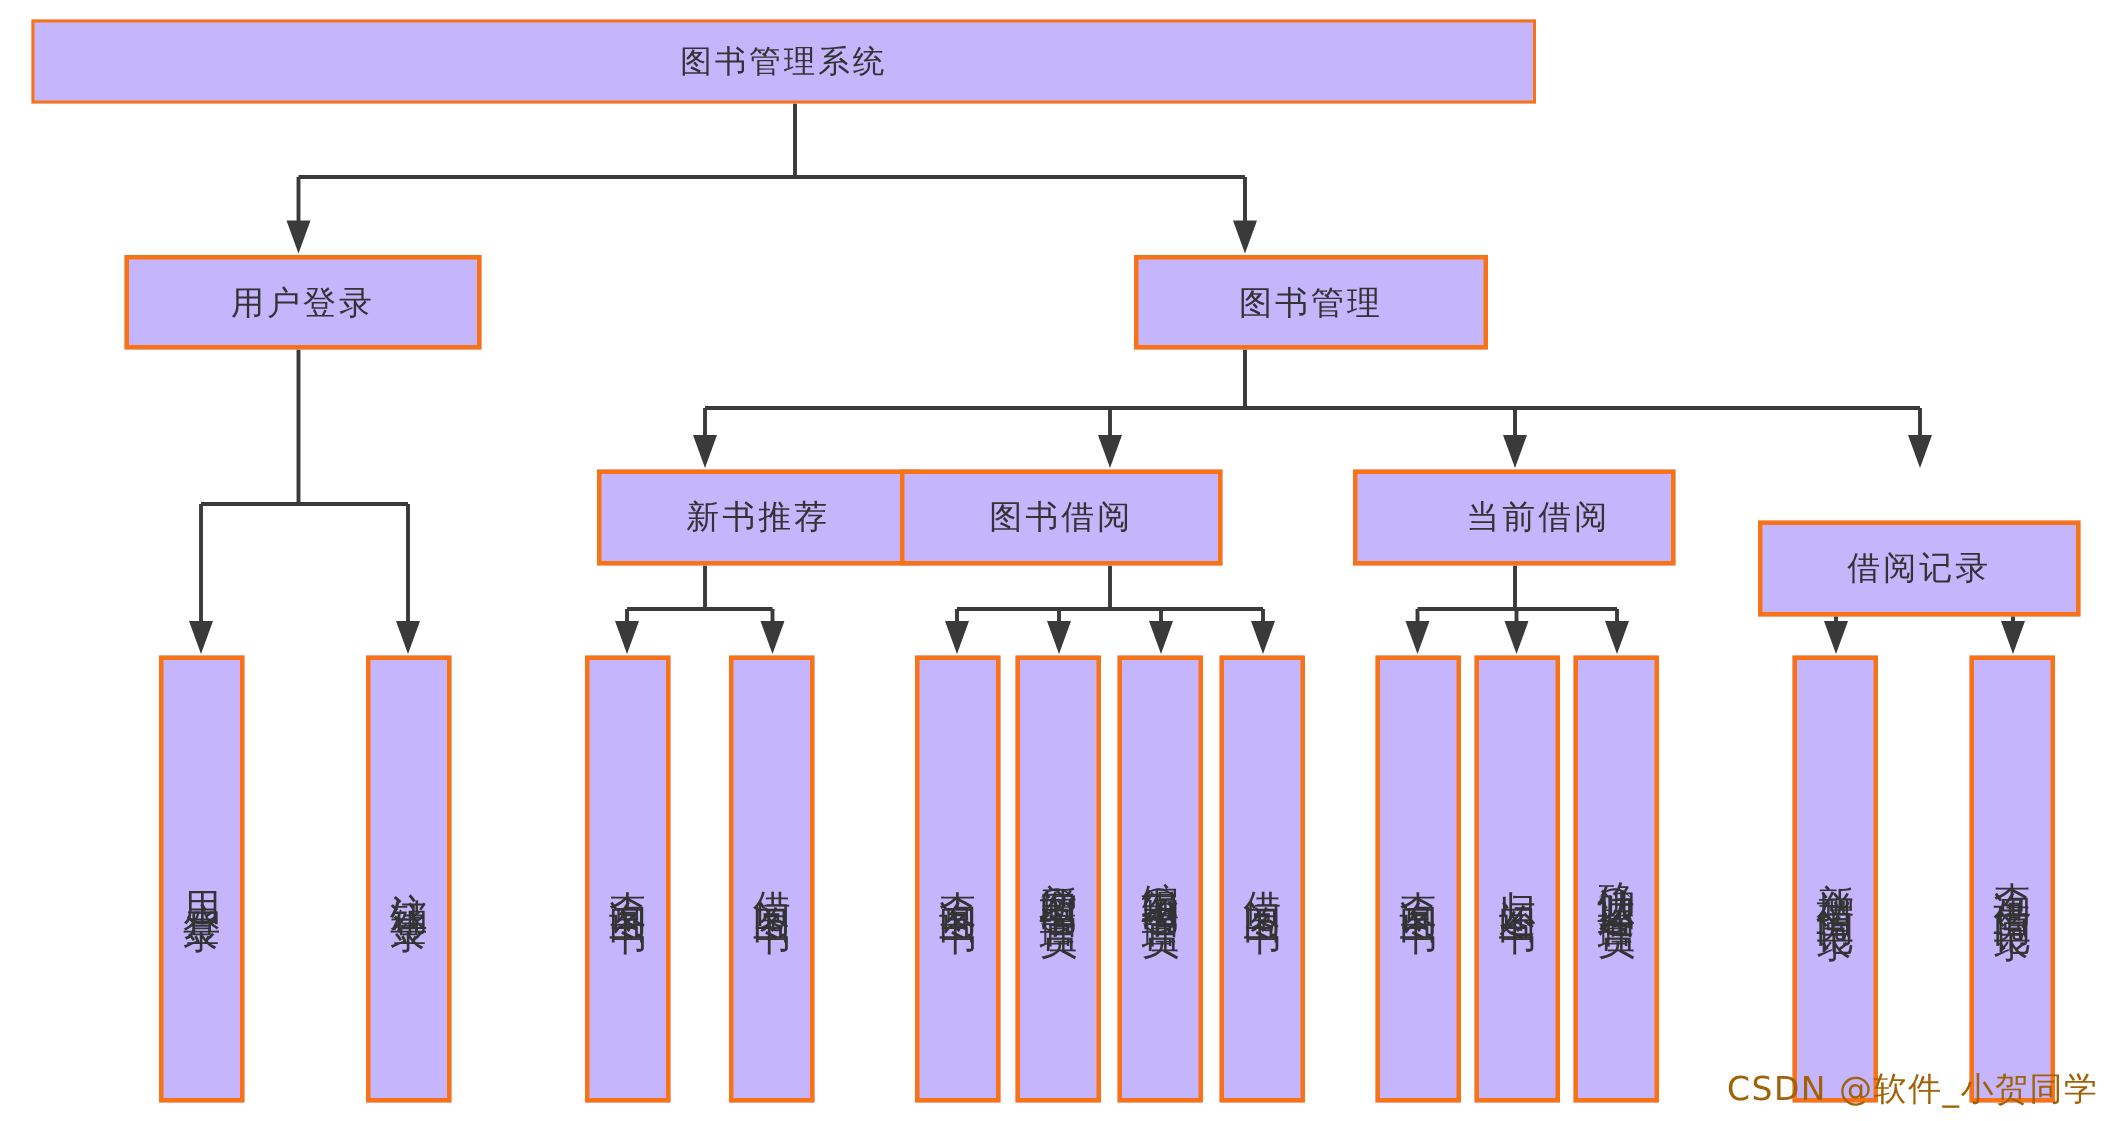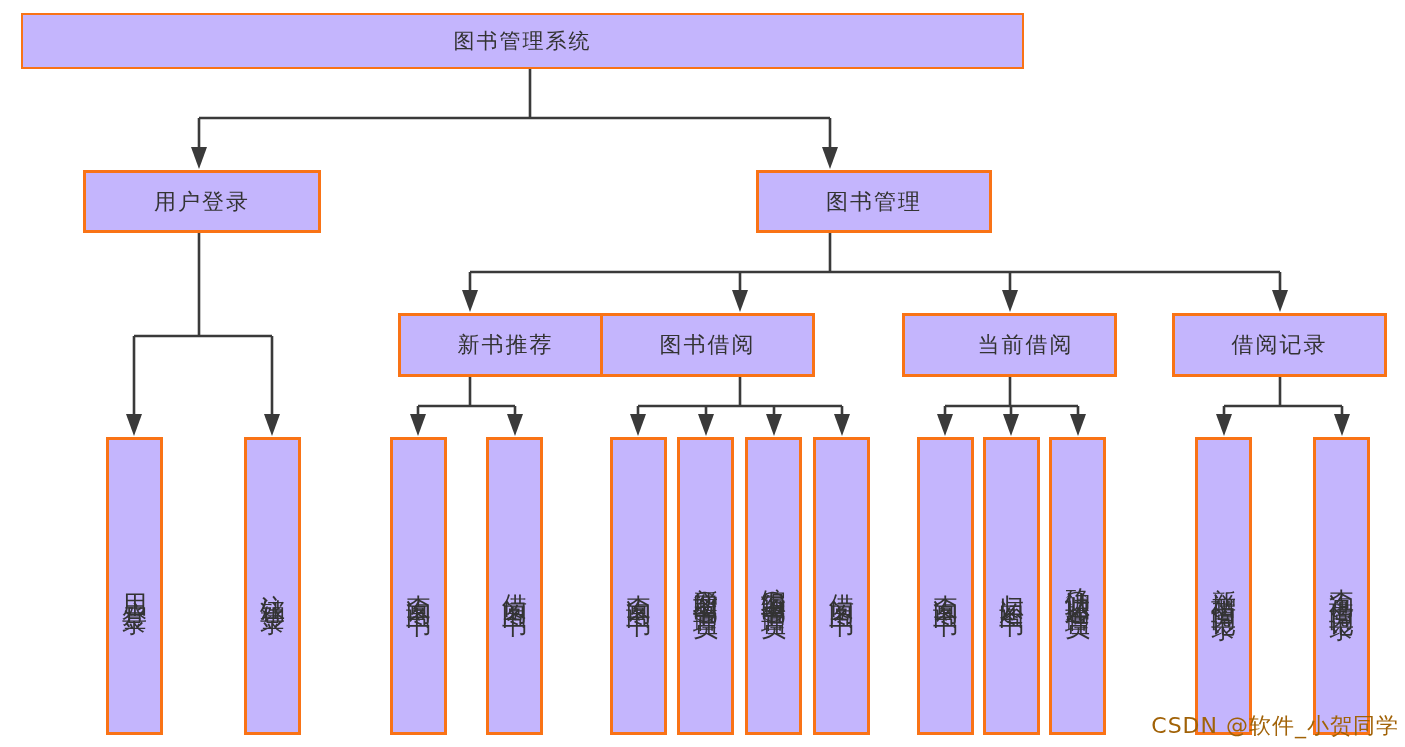--- a/index.html
+++ b/index.html
@@ -154,21 +154,21 @@
   </svg>
 
   <div class="box root">图书管理系统</div>
 
   <div class="box lvl2" style="left:83px; width:238px;">用户登录</div>
   <div class="box lvl2" style="left:756px; width:236px;">图书管理</div>
 
   <div class="box lvl3" style="left:362px;margin-left:36px;">新书推荐</div>
   <div class="box lvl3" style="left:600px;">图书借阅</div>
   <div class="box lvl3" style="left:902px;padding-left:32px;">当前借阅</div>
-  <div class="box lvl3" style="left:1172px;">借阅记录</div>
+  <div class="box lvl3" style="left:1172px;margin-top:34px;">借阅记录</div>
 
   <div class="box leaf" style="left:106px;">用户登录</div>
   <div class="box leaf" style="left:244px;">注销登录</div>
 
   <div class="box leaf" style="left:390px;">查询图书</div>
   <div class="box leaf" style="left:486px;">借阅图书</div>
 
   <div class="box leaf" style="left:610px;">查询图书</div>
   <div class="box leaf long" style="left:677px;">新增图书（管理员）</div>
   <div class="box leaf long" style="left:745px;">编辑图书（管理员）</div>

